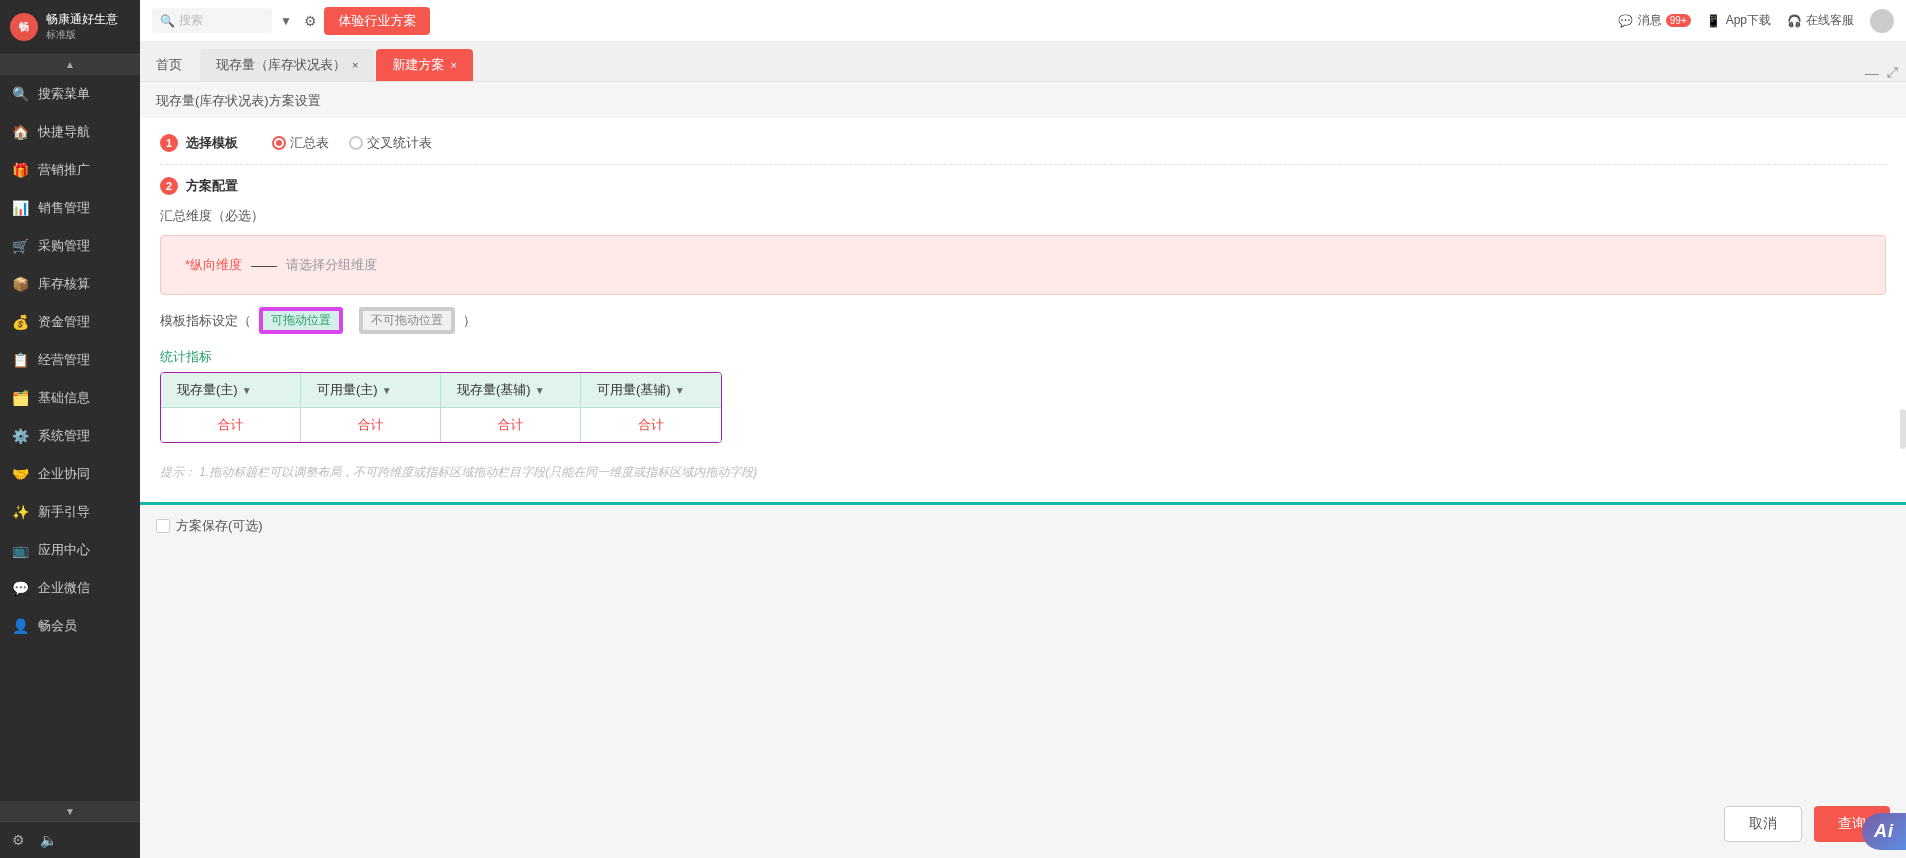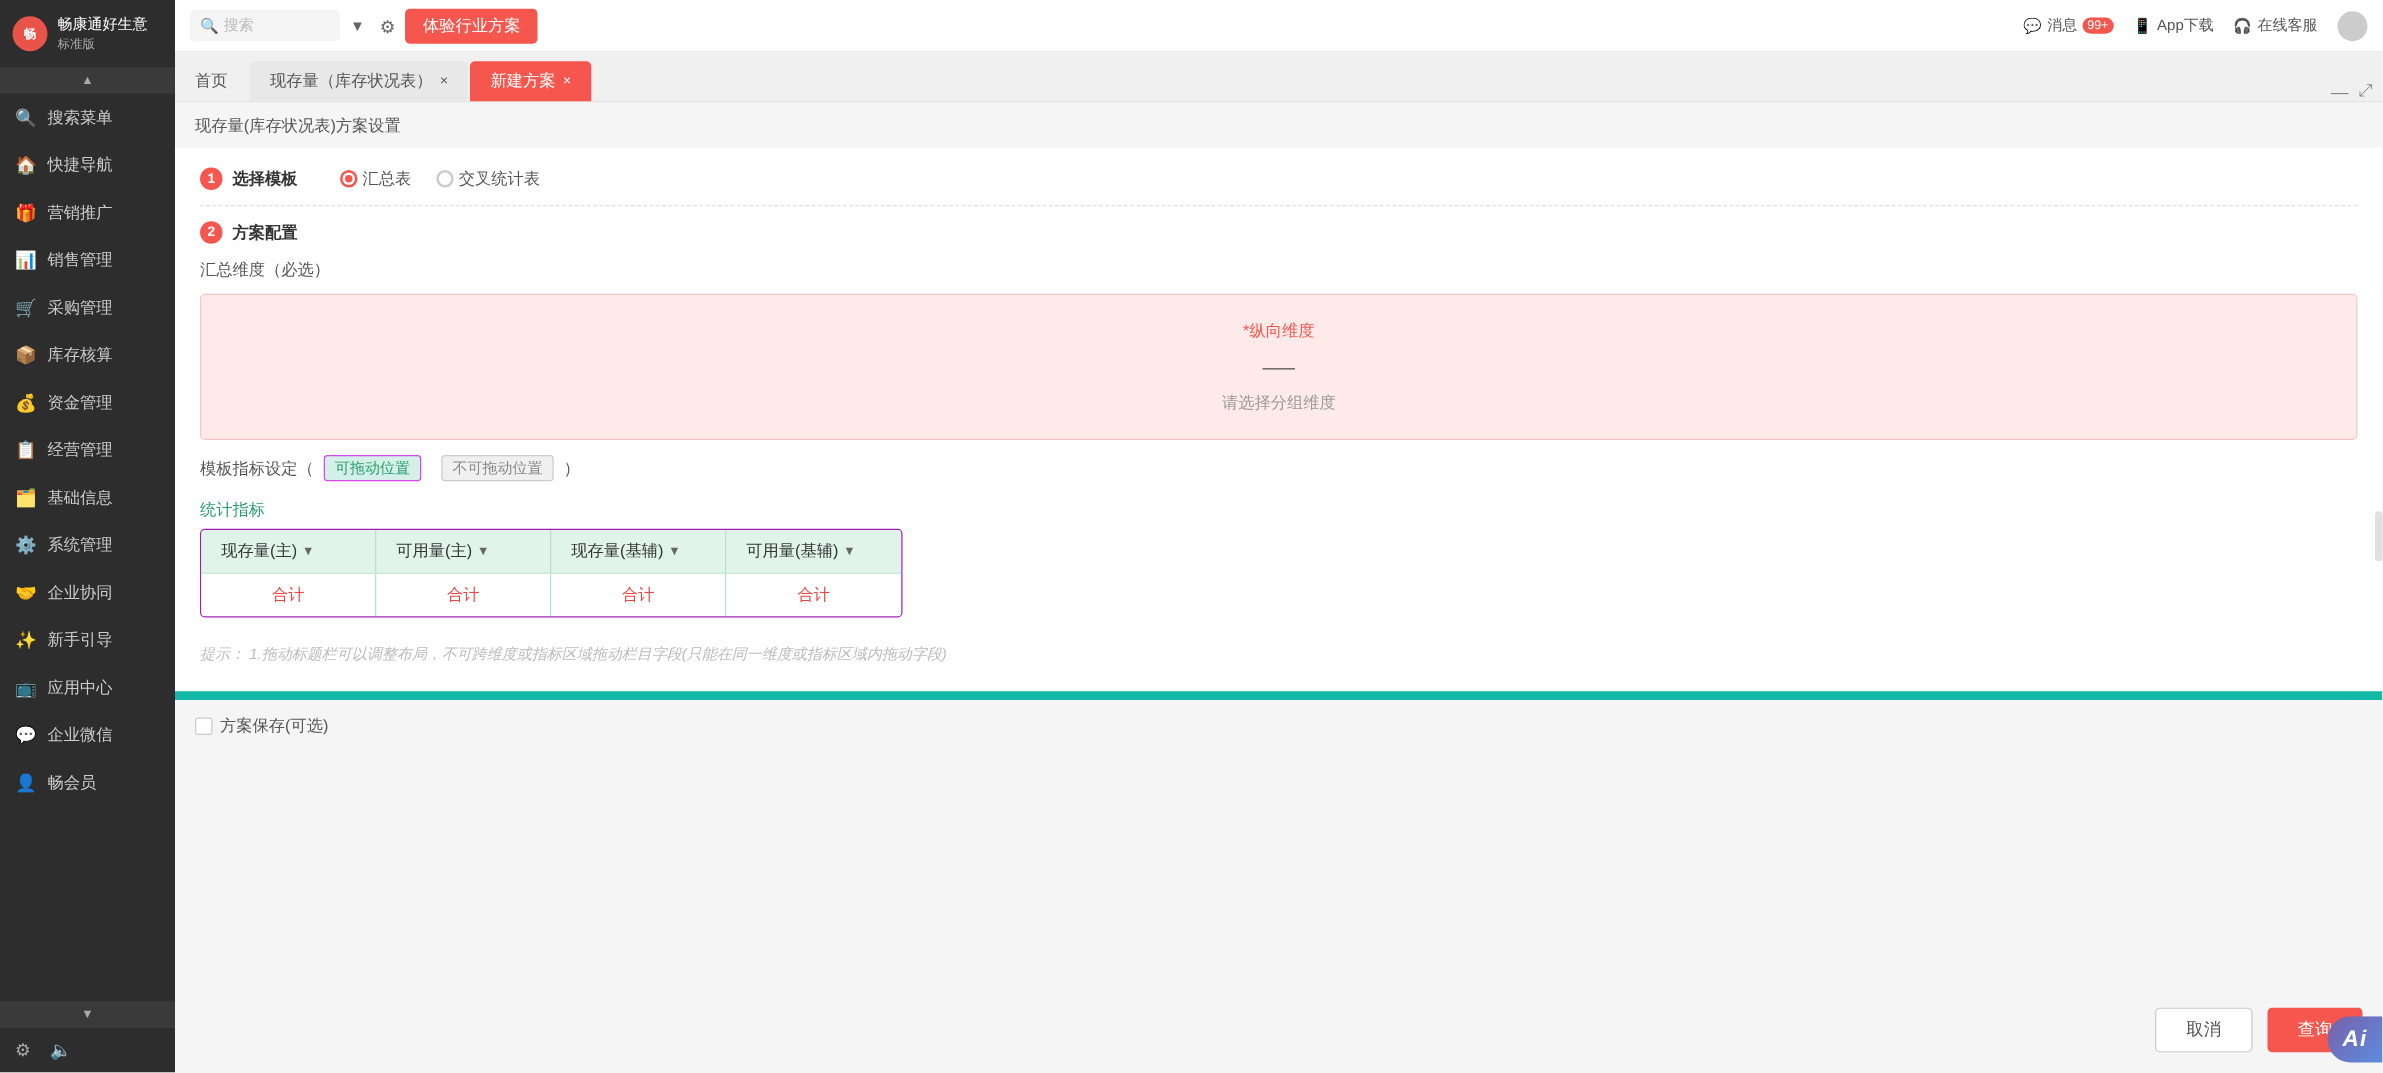--- a/index.html
+++ b/index.html
@@ -169,37 +169,36 @@
     .section2 { margin-top: 4px; }
 
     .config-label { font-size: 13px; color: #555; margin-bottom: 10px; }
 
     
     .dim-box {
       background: #ffeaea;
       border: 1px solid #f5c6c6;
       border-radius: 4px;
       padding: 20px 24px;
-      display: flex; align-items: center; gap: 12px;
+      display: flex; align-items: center; gap: 1px;
       margin-bottom: 12px;
-      flex-direction: column;
     }
     .dim-required { color: #f5574e; font-size: 13px; }
     .dim-dash { color: #333; margin: 0 8px; }
     .dim-placeholder { color: #999; font-size: 13px; }
 
     
     .indicator-row {
       display: flex; align-items: center; gap: 8px;
       font-size: 13px; color: #555; margin-bottom: 14px;
     }
     .indicator-tag {
       display: inline-block;
       background: #d4f0e8;
-      border: 1px solid #d946ef;
+      border: 4px solid #d946ef;
       border-radius: 3px;
       padding: 1px 8px;
       font-size: 12px; color: #2a9d6e;
     }
     .indicator-tag.gray {
       background: #f0f0f0; border-color: #ccc; color: #888;
     }
 
     
     .stats-label { font-size: 13px; color: #2a9d6e; margin-bottom: 6px; }
@@ -244,21 +243,21 @@
       font-size: 12px; color: #bbb;
       line-height: 1.8;
       font-style: italic;
     }
     .tips-box p { margin-bottom: 2px; }
 
     
     .footer {
       padding: 12px 16px;
       background: #f5f5f5;
-      border-top: 7px solid #14b8a6;
+      border-top: 3px solid #14b8a6;
     }
     .save-checkbox {
       display: flex; align-items: center; gap: 6px;
       font-size: 13px; color: #555; cursor: pointer;
     }
     .checkbox-box {
       width: 14px; height: 14px;
       border: 1px solid #ccc; border-radius: 2px;
       background: #fff;
     }

